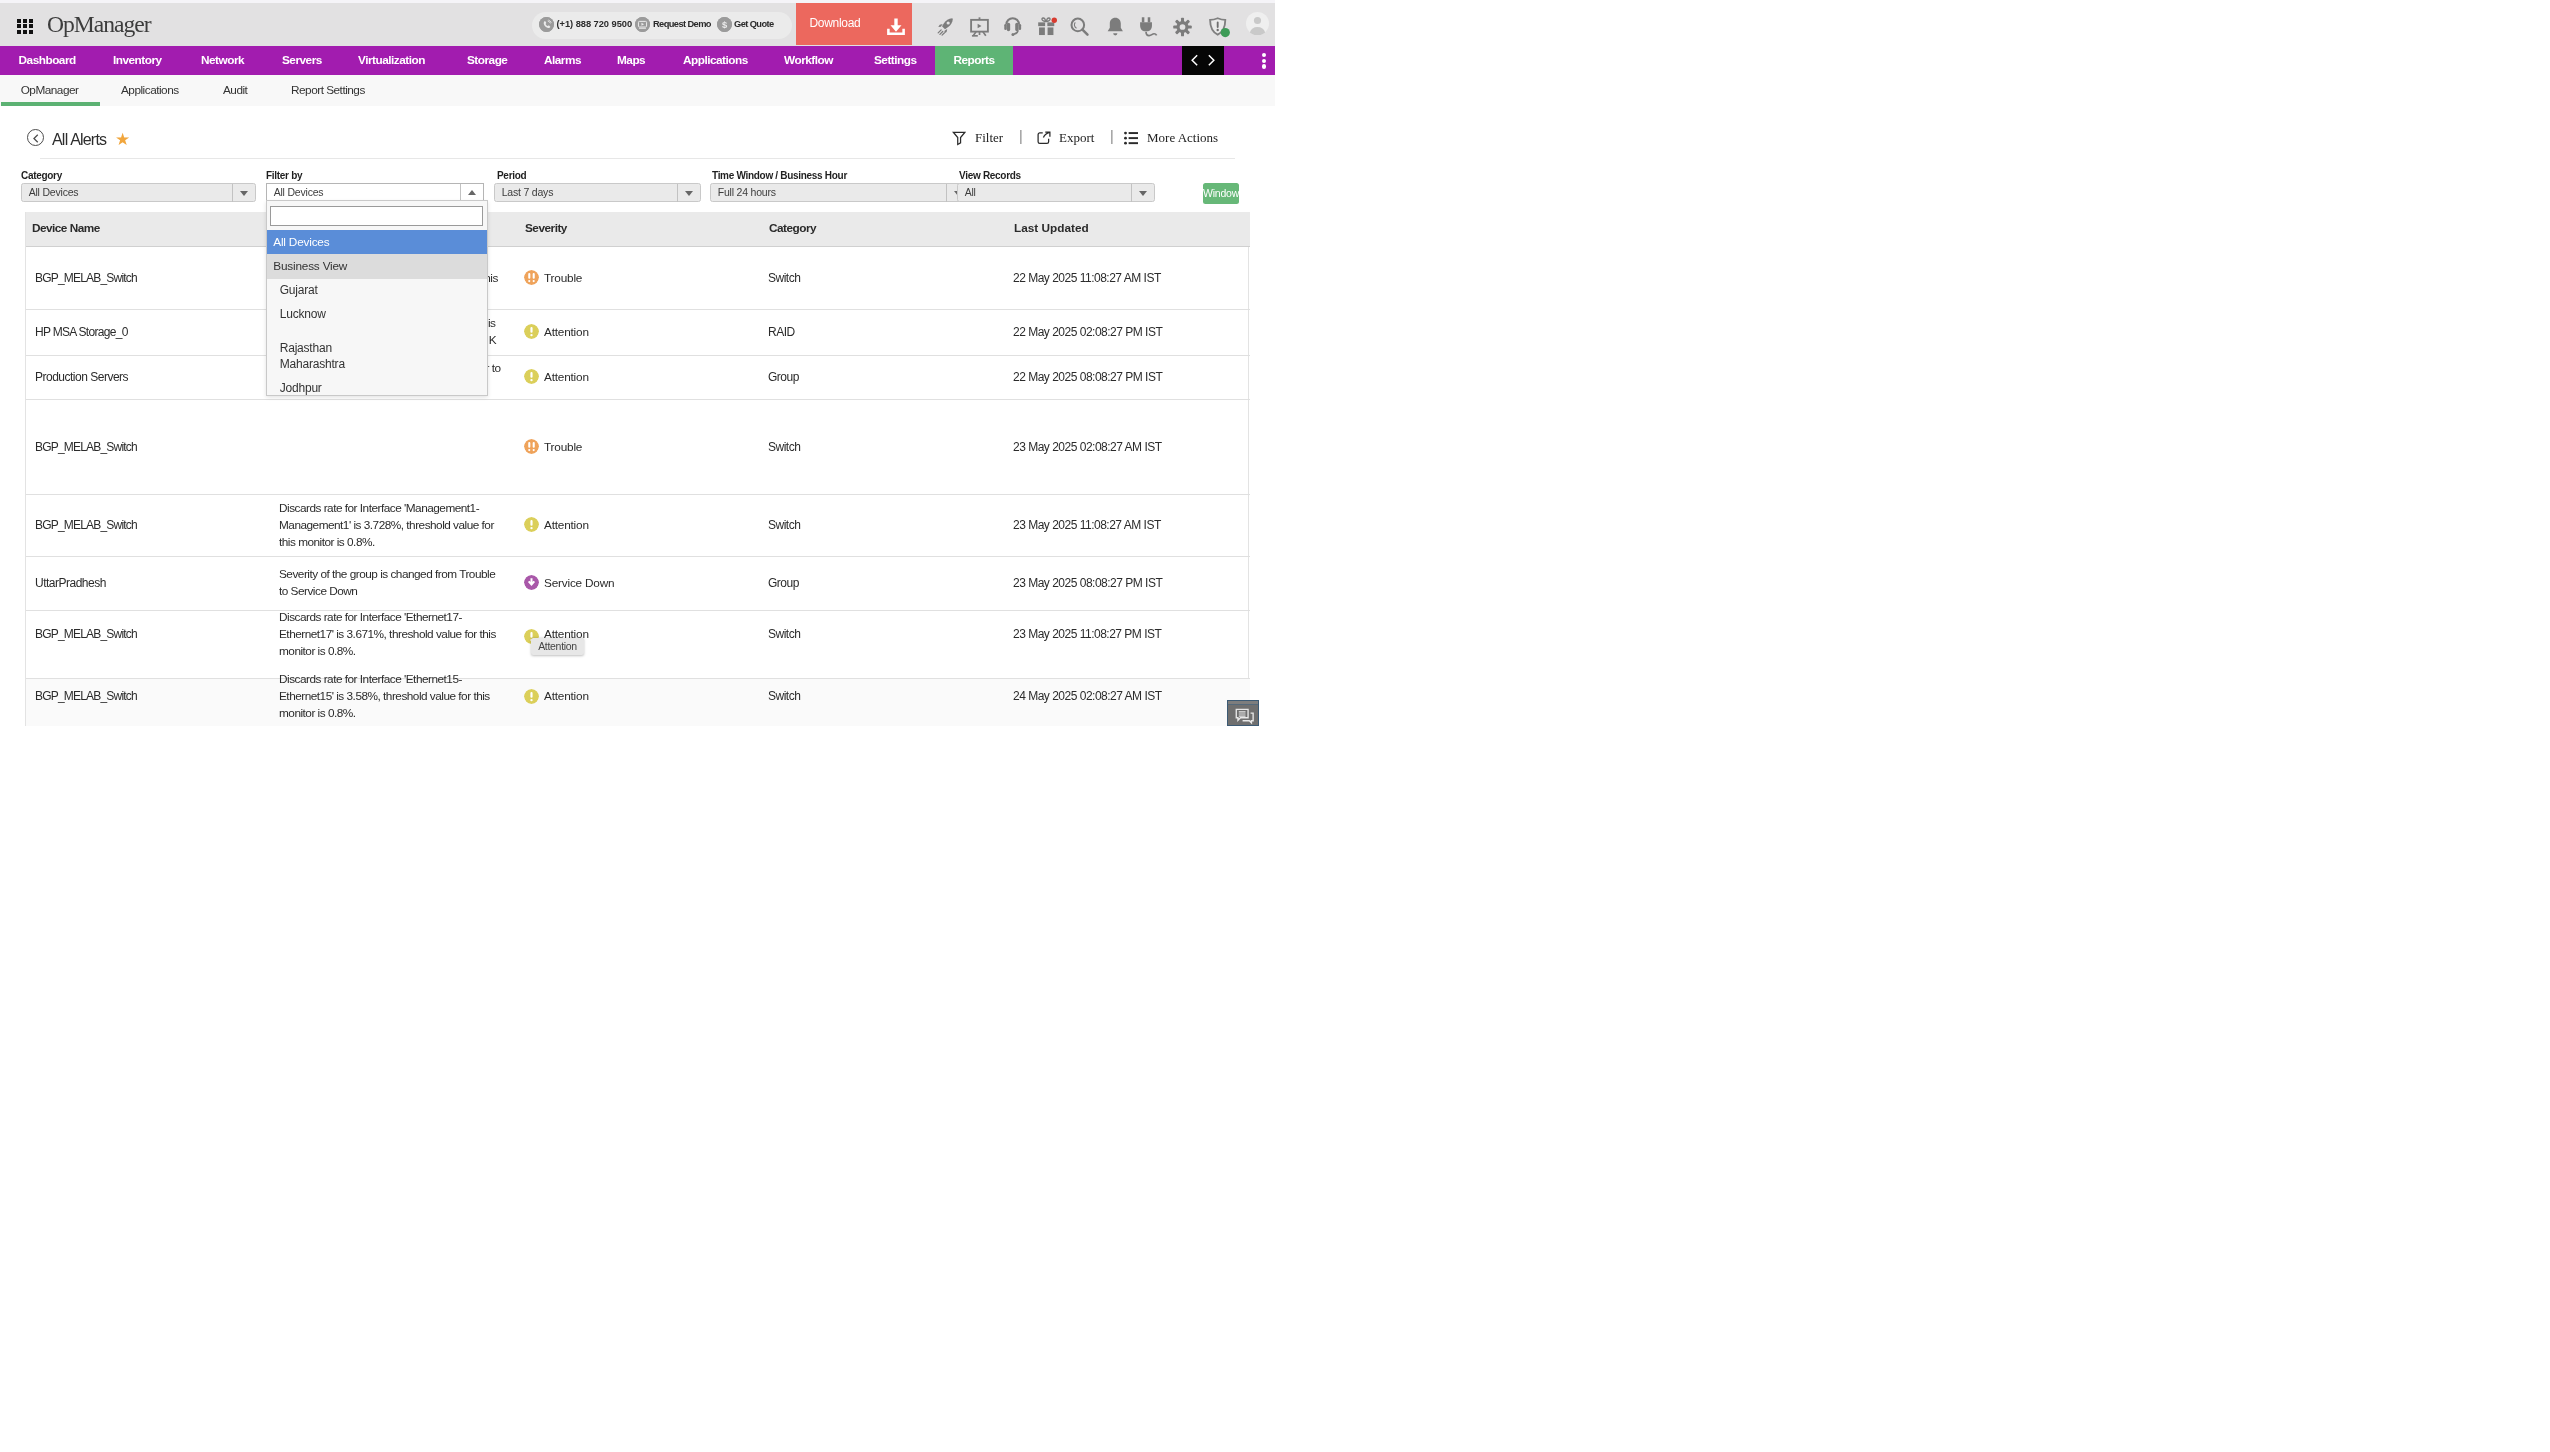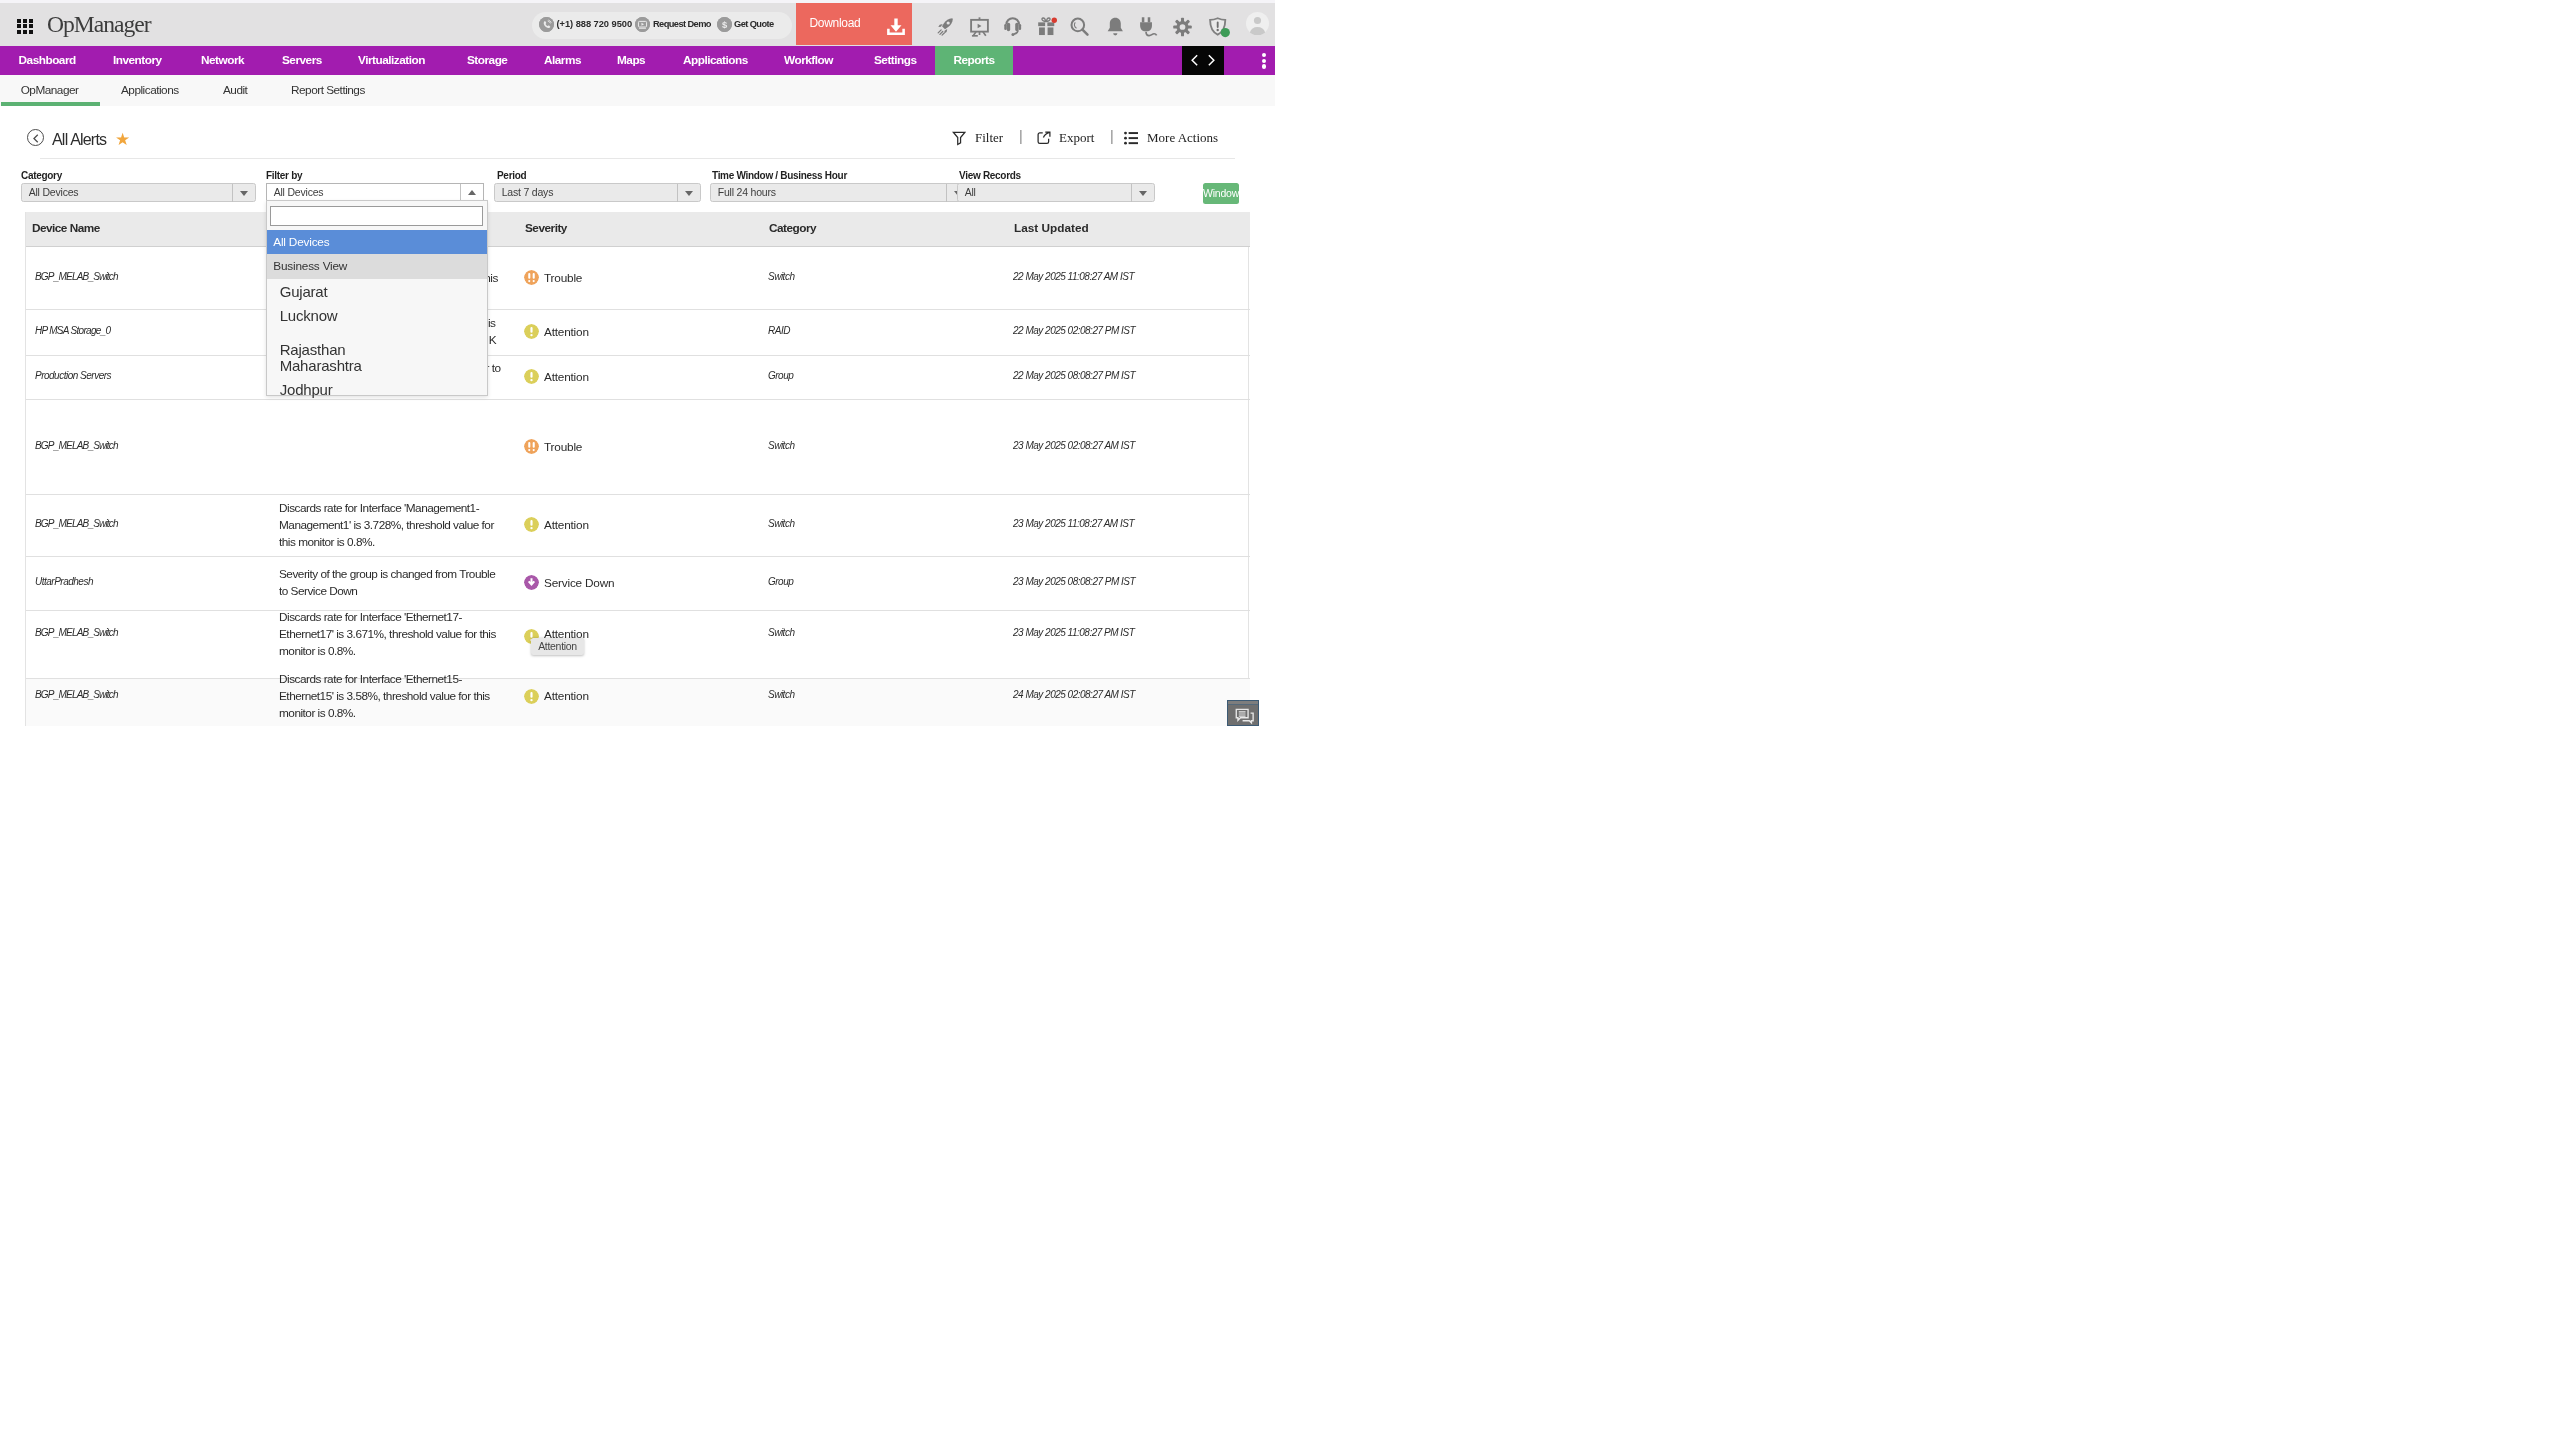--- a/index.html
+++ b/index.html
@@ -57,32 +57,32 @@
 #fselopen { left:266px; top:183px; width:218px; height:19.4px; background:#fff; border:0.8px solid #b5b5b5; font-size:10.5px; letter-spacing:-0.2px; color:#3d3d3d; line-height:17.7px; padding-left:6.7px; }
 #fselopen .arrup { position:absolute; right:0; top:0; width:23px; height:17.7px; border-left:0.8px solid #c2c2c2; }
 .arrup:after { content:""; position:absolute; left:6.7px; top:5.9px; border-left:4.2px solid transparent; border-right:4.2px solid transparent; border-bottom:5px solid #666; }
 #applybtn { left:1203px; top:183px; width:36px; height:20.7px; background:#67b878; border-radius:2.5px; color:#fff; font-size:10.5px; letter-spacing:-0.2px; text-align:center; line-height:20px; }
 
 
 #tablewrap { left:25px; top:212px; width:1224px; height:514px; border-left:0.8px solid #e3e3e3; border-right:0.8px solid #e3e3e3; }
 #thead { position:absolute; left:0; top:0; width:1224px; height:35px; background:#eaeaea; border-bottom:0.8px solid #d0d0d0; }
 .th { position:absolute; top:8.9px; font-size:11.8px; letter-spacing:-0.5px; font-weight:bold; color:#2b2b2b; }
 .rowline { position:absolute; left:0; width:1224px; height:0.8px; background:#e0e0e0; }
-.cell { position:absolute; font-size:10px; letter-spacing:-0.5px; color:#2b2b2b;font-style:italic; }
+.cell { position:absolute; font-size:12px; letter-spacing:-0.5px; color:#2b2b2b; }
 .msg { position:absolute; font-size:11.8px; letter-spacing:-0.5px; color:#2b2b2b; line-height:17px; white-space:nowrap; }
 .sevc { position:absolute; width:15px; height:15px; border-radius:50%; color:#fff; text-align:center; }
 .sevt { position:absolute; font-size:11.8px; letter-spacing:-0.2px; color:#2b2b2b; }
 #row8bg { position:absolute; left:0; top:466px; width:1224px; height:48px; background:#fafafa; }
 
 
 #ddpanel { left:266px; top:200px; width:222px; height:196px; background:#f7f7f7; border:0.8px solid #c9c9c9; box-shadow:0 1.7px 4.2px rgba(0,0,0,0.12); }
 #ddsearch { position:absolute; left:3.4px; top:4.6px; width:213px; height:20px; background:#fff; border:1.3px solid #9a9a9a; }
 #dditem1 { position:absolute; left:0.4px; top:29px; width:220px; height:24px; background:#5a8dd8; color:#fff; font-size:11.8px; letter-spacing:-0.2px; line-height:24px; padding-left:5.9px; }
 #dditem2 { position:absolute; left:0.4px; top:53px; width:220px; height:25px; background:#dcdcdc; color:#333; font-size:11.8px; letter-spacing:-0.2px; line-height:25px; padding-left:5.9px; }
-.dditem { position:absolute; left:12.7px; font-size:15px; letter-spacing:-0.2px; color:#333; }
+.dditem { position:absolute; left:12.7px; font-size:12px; letter-spacing:-0.2px; color:#333; }
 
 
 #tooltip { left:531px; top:638px; width:53px; height:17.3px; background:#e7e7e7; border-radius:2.5px; box-shadow:0 0.8px 2.5px rgba(0,0,0,0.25); font-size:10.5px; letter-spacing:-0.3px; color:#444; text-align:center; line-height:17px; }
 #chatbtn { left:1227px; top:700px; width:32px; height:26px; background:#6f6f6f; border:0.8px solid #3c5a74; }
 </style>
 </head>
 <body>
 <div id="page">
   <div class="abs" id="topstrip"></div>
   <div class="abs" id="header"></div>

